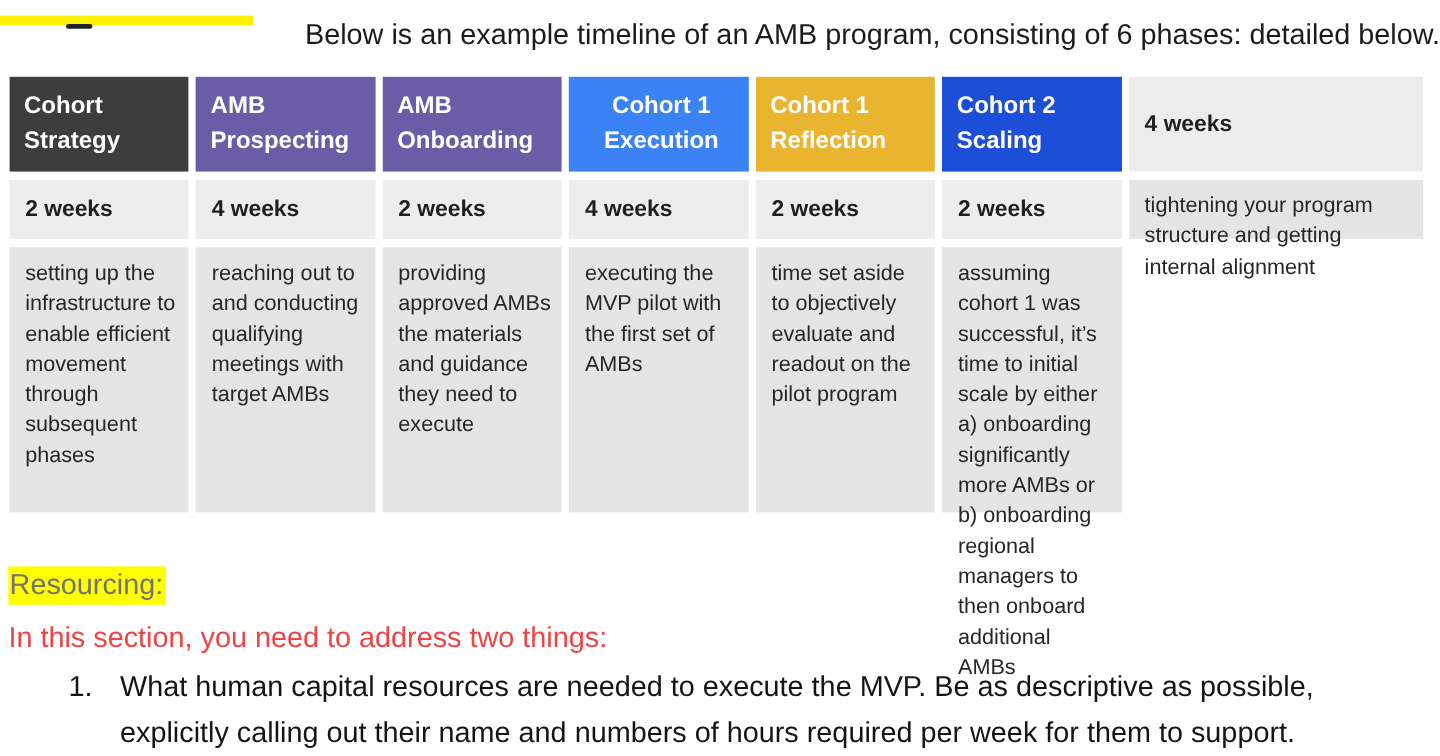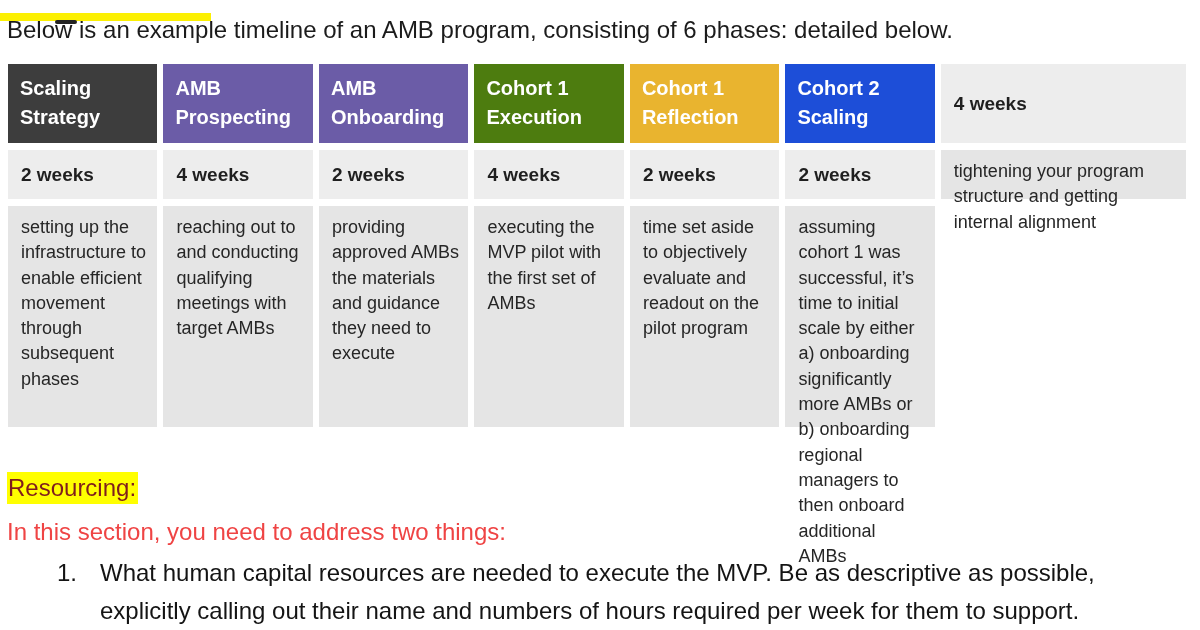--- a/index.html
+++ b/index.html
@@ -23,20 +23,21 @@
     position: absolute; top: 7px; left: 55px;
     width: 22px; height: 4px;
     background: #222222; border-radius: 2px;
   }
 
   .intro {
     margin: 13px 0 0 7px;
     font-size: 24px;
     line-height: 33px;
     color: #1b1b1b;
+    text-align: right;
   }
 
   
   .timeline-table {
     margin: 18px 0 0 8px;
     width: 1178px;
     display: grid;
     grid-template-columns: repeat(6, 1fr) 1.64fr;
     grid-template-rows: 79px 49px 221px;
     gap: 7px 6px;
@@ -65,21 +66,21 @@
     color: #262626;
     padding: 9px 8px 10px 13px;
     white-space: pre-wrap;
   }
 
   
   .res-heading-wrap { margin: 44px 0 0 7px; line-height: 34px; }
   .hl {
     background: #FFFF00;
     font-size: 24px;
-    color: #7f1d1d;
+    color: #737373;
     padding: 2px 2px 3px 1px;
   }
   .res-intro {
     margin: 6px 0 0 7px;
     font-size: 24px;
     line-height: 36px;
     color: #ef4444;
   }
   .res-list { margin-top: 4px; }
   .res-item {
@@ -102,24 +103,24 @@
 
 <div class="page">
 
   <div class="top-remnant">
     <div class="descender"></div>
   </div>
 
   <p class="intro">Below is an example timeline of an AMB program, consisting of 6 phases: detailed below.</p>
 
   <div class="timeline-table" id="timeline-table">
-      <div class="hdr-cell" style="background: rgb(61, 61, 61);">Scaling Strategy</div>
+      <div class="hdr-cell" style="background: rgb(61, 61, 61);">Cohort Strategy</div>
       <div class="hdr-cell" style="background: rgb(107, 92, 167);">AMB Prospecting</div>
       <div class="hdr-cell" style="background: rgb(107, 92, 167);">AMB Onboarding</div>
-      <div class="hdr-cell" style="background: #4d7c0f;">Cohort 1 Execution</div>
+      <div class="hdr-cell" style="background: #3b82f6; text-align: center;">Cohort 1 Execution</div>
       <div class="hdr-cell" style="background: rgb(233, 180, 47);">Cohort 1 Reflection</div>
       <div class="hdr-cell" style="background: #1d4ed8;">Cohort 2 Scaling</div>
       <div class="dur-cell">4 weeks</div>
       <div class="dur-cell">2 weeks</div>
       <div class="dur-cell">4 weeks</div>
       <div class="dur-cell">2 weeks</div>
       <div class="dur-cell">4 weeks</div>
       <div class="dur-cell">2 weeks</div>
       <div class="dur-cell">2 weeks</div>
       <div class="desc-cell">tightening your program structure and getting internal alignment</div>

